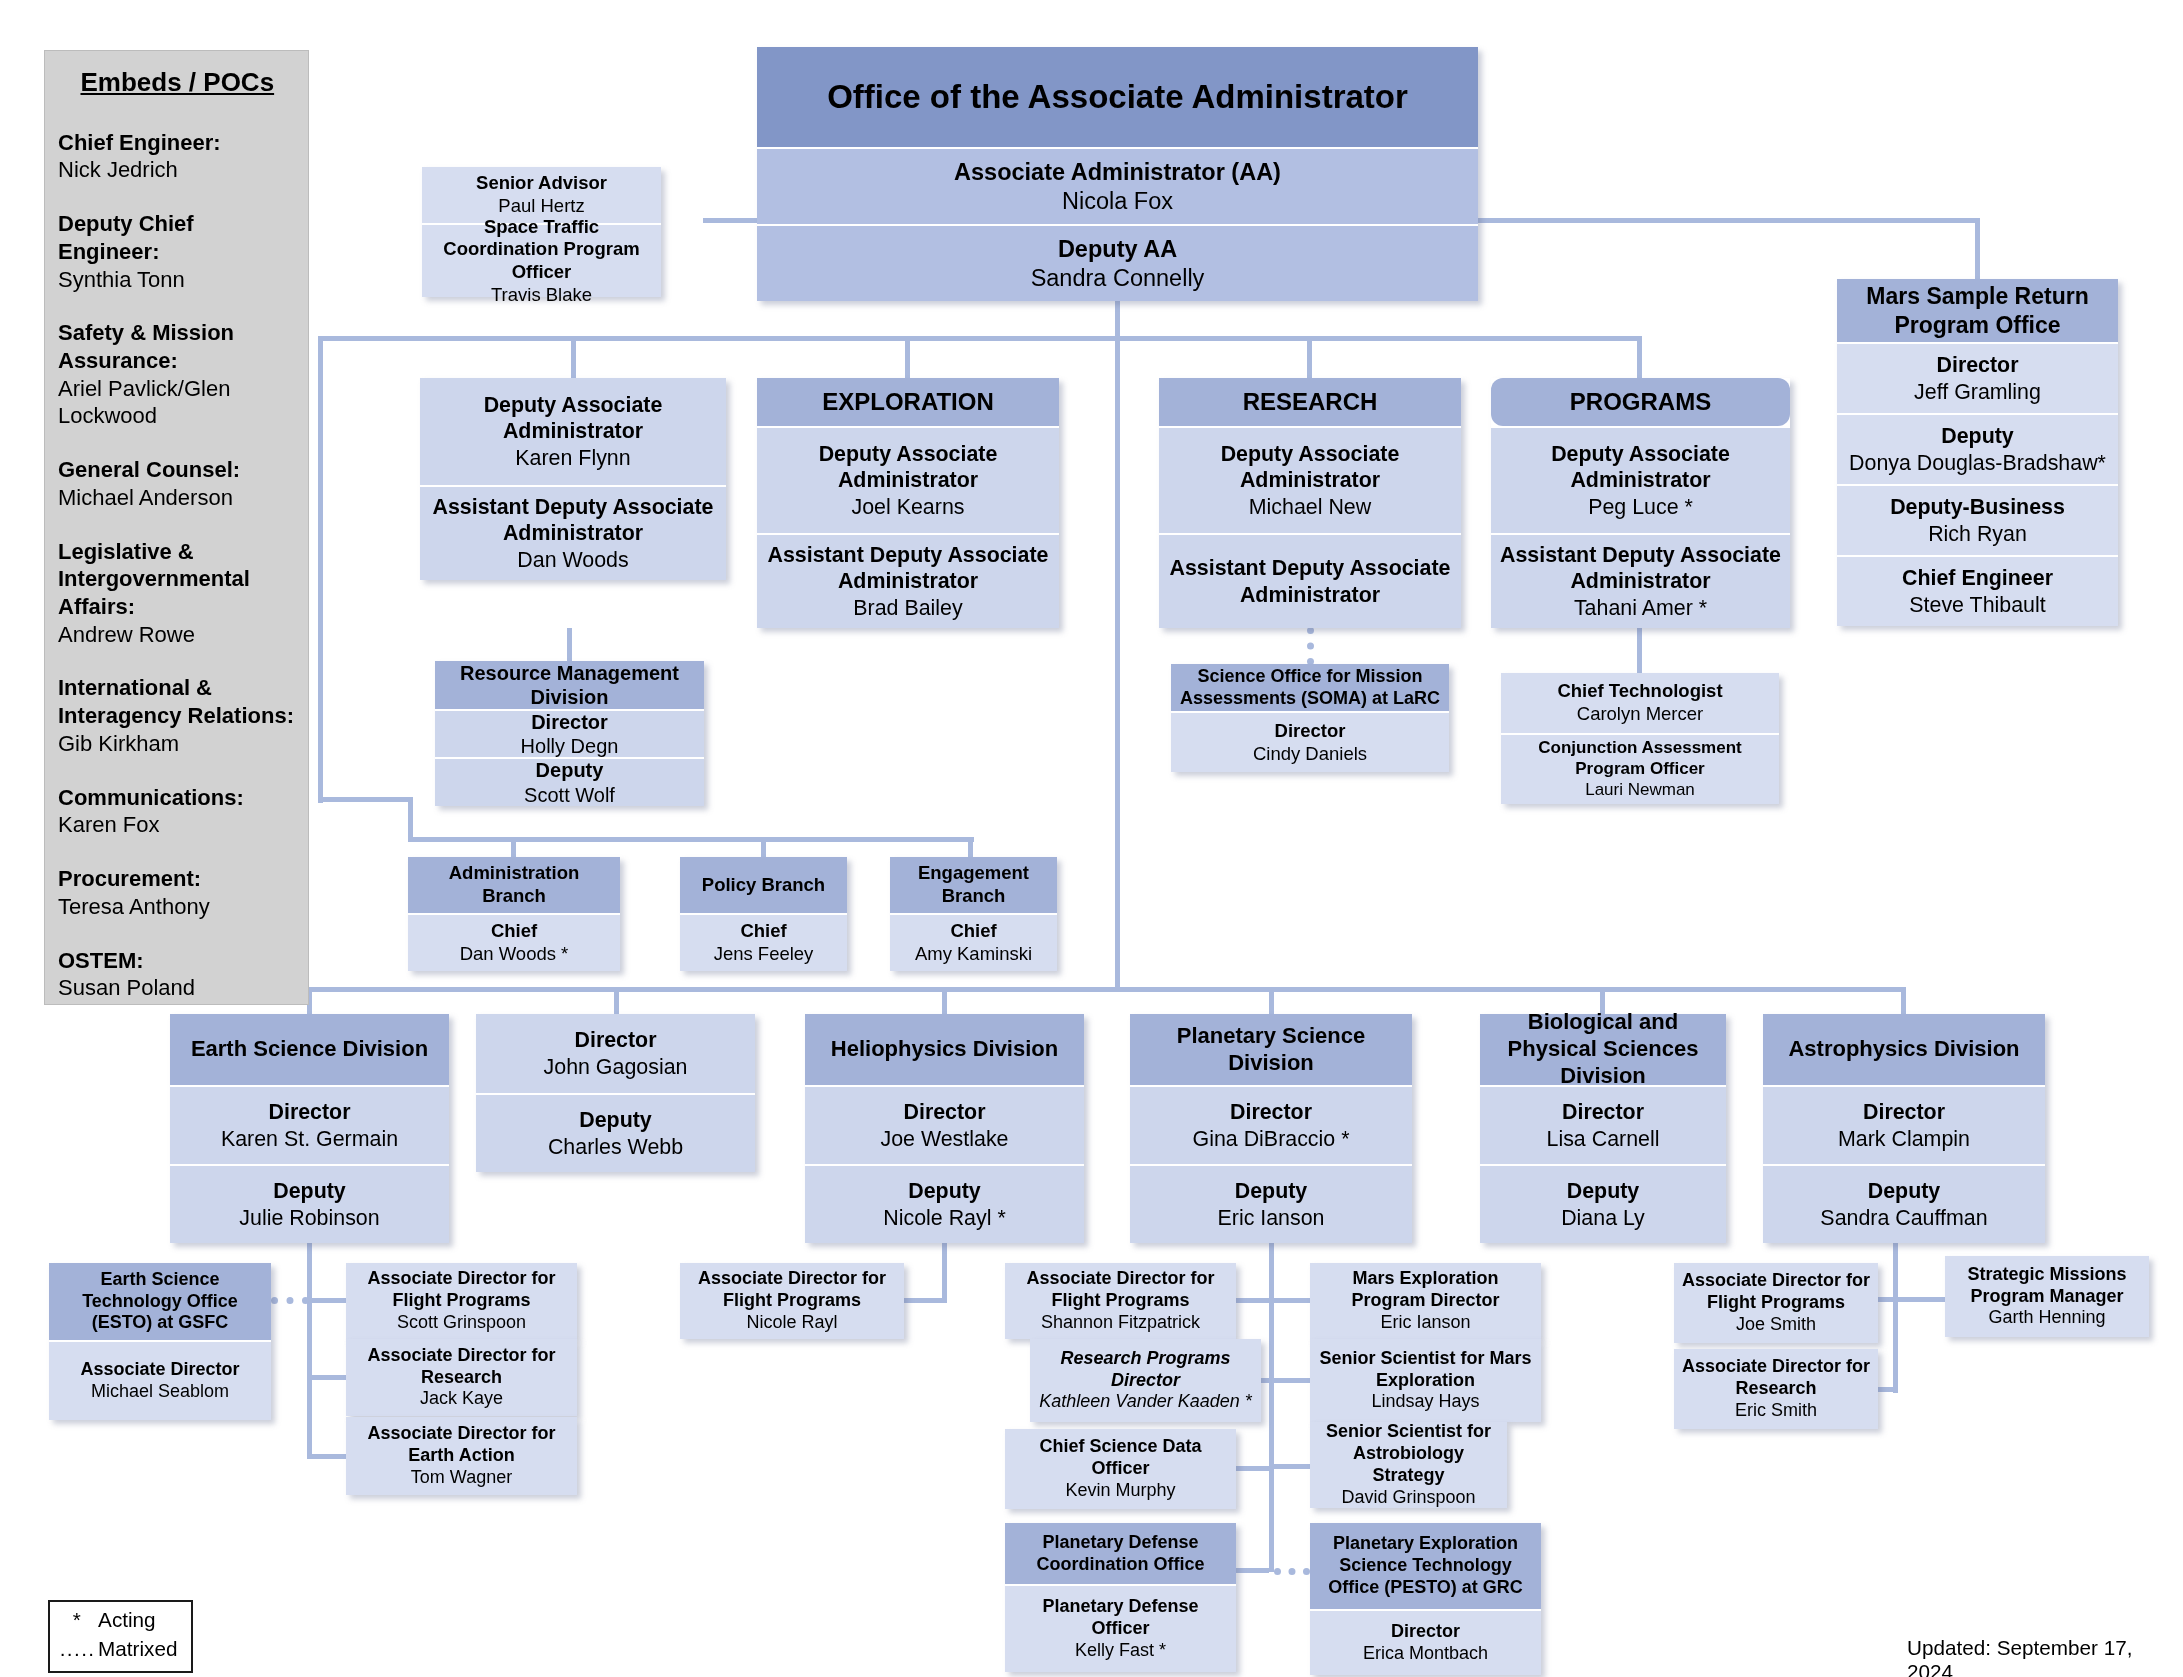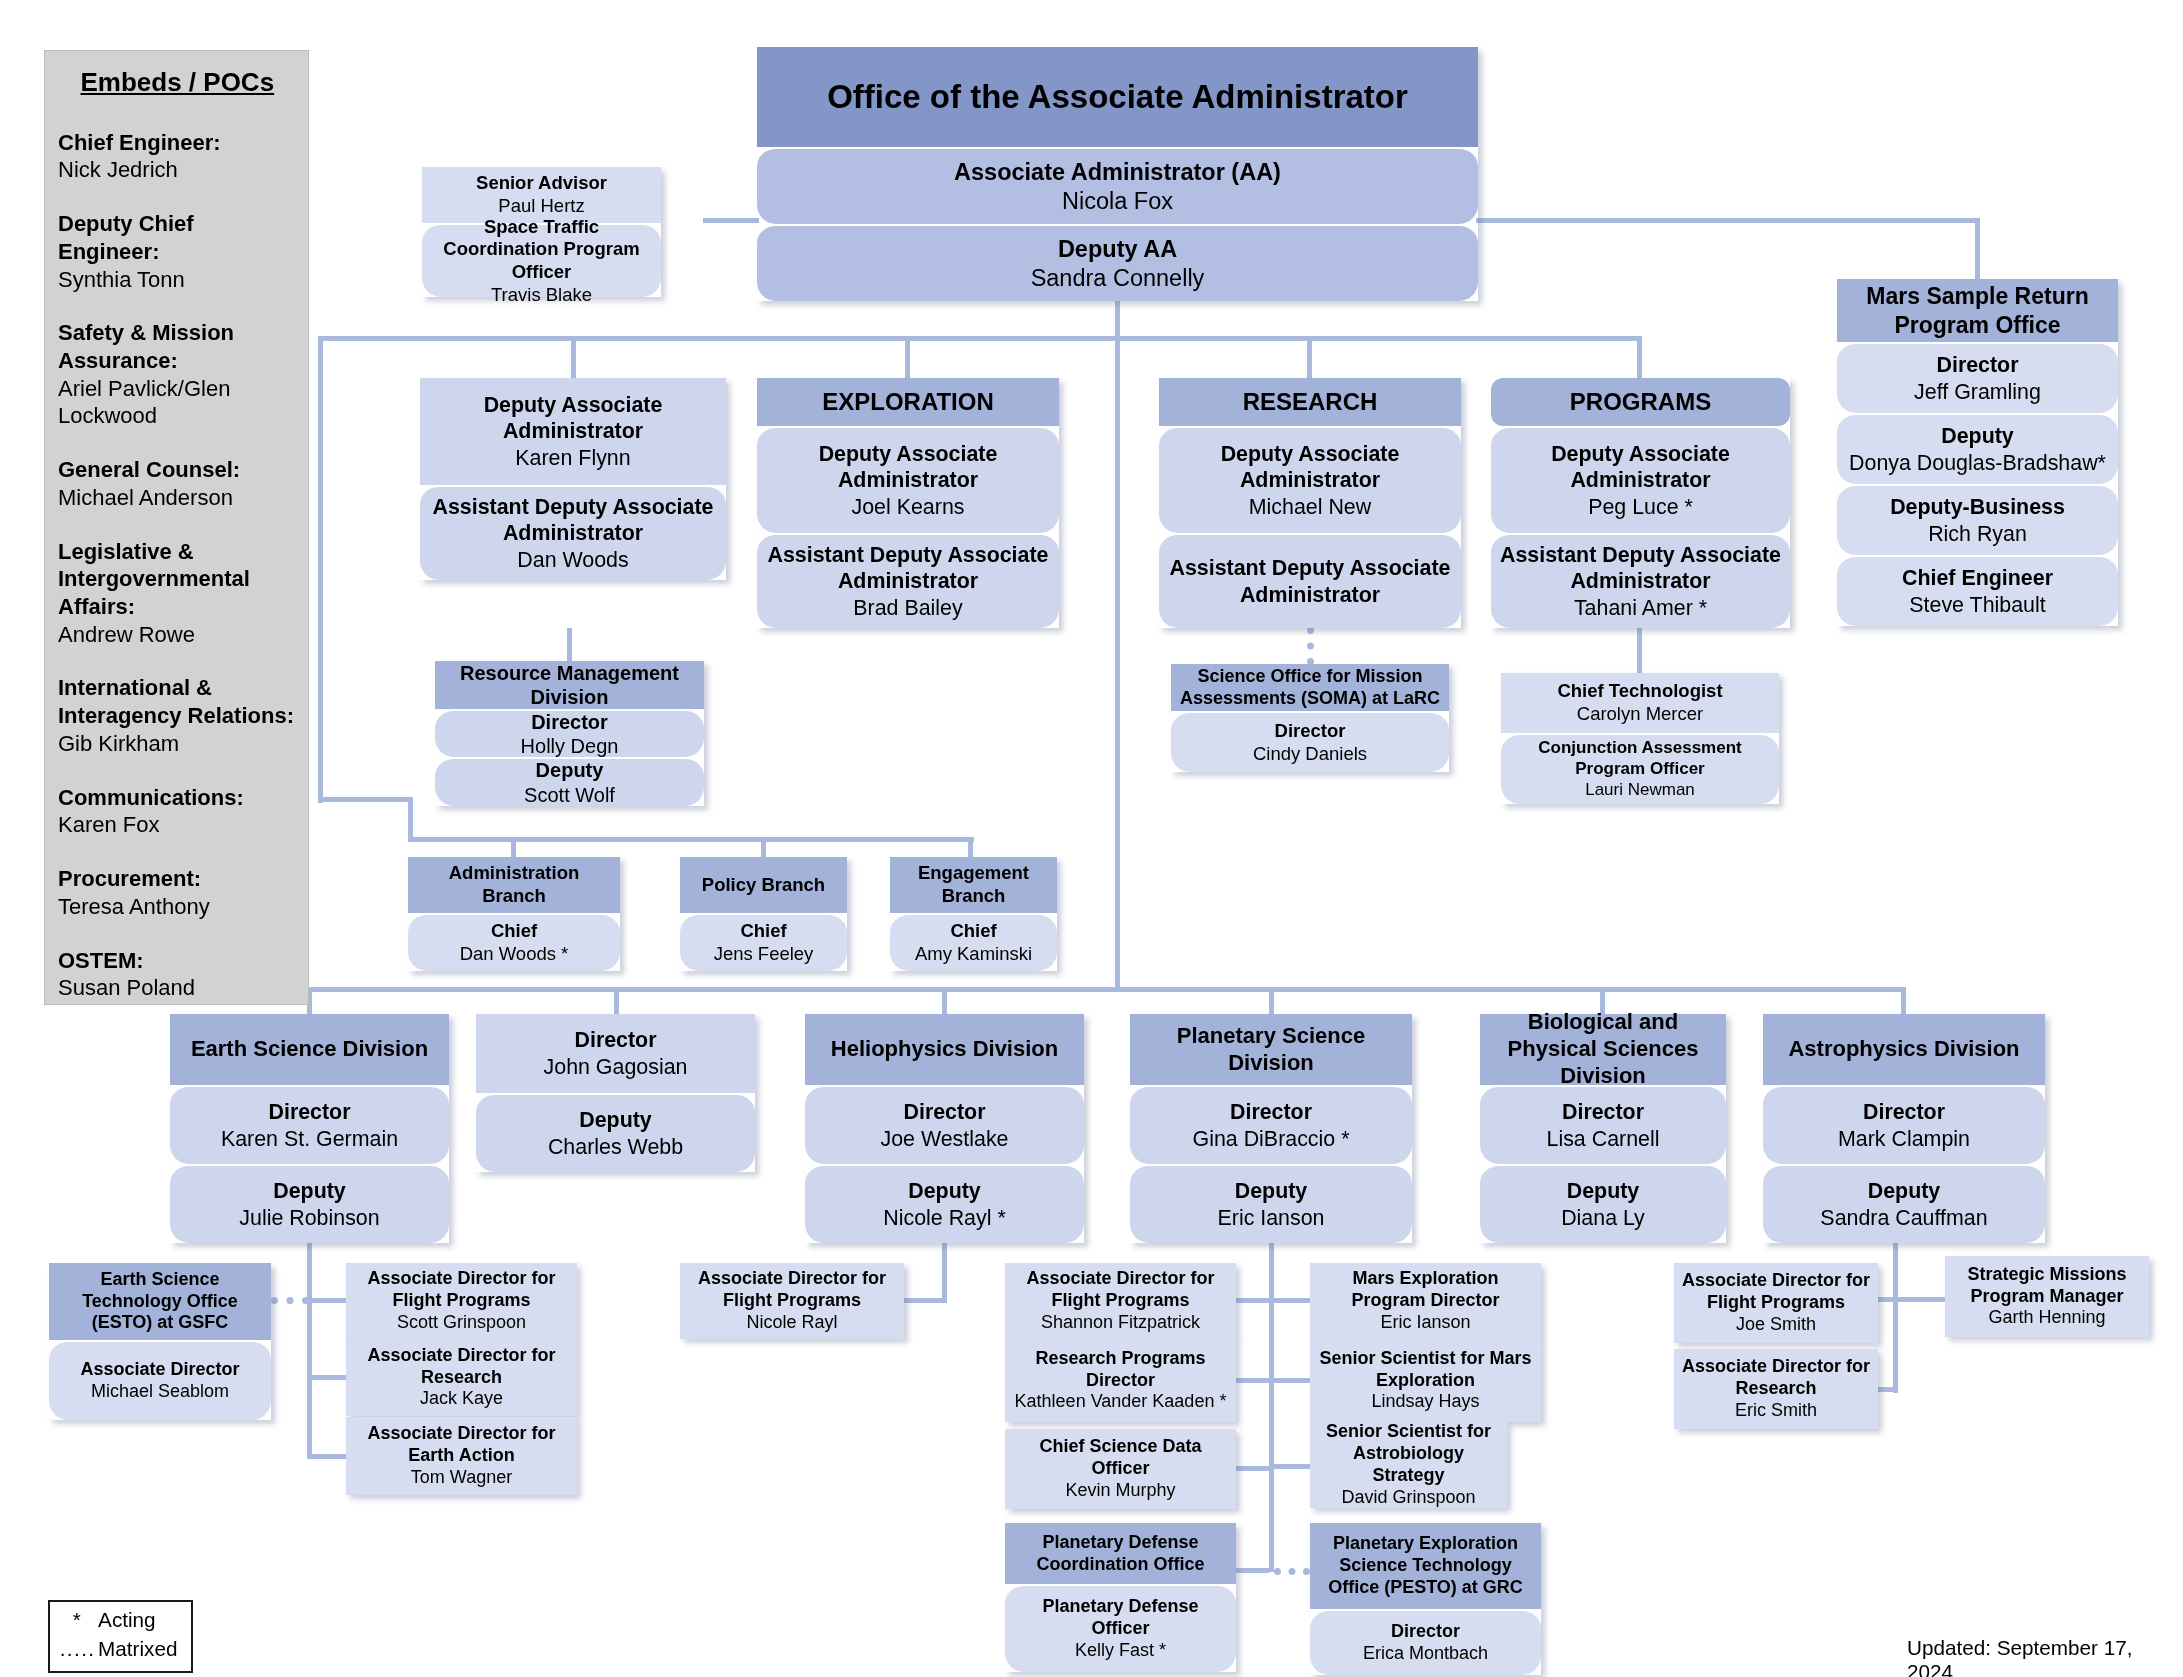--- a/index.html
+++ b/index.html
@@ -13,21 +13,21 @@
   html,body{margin:0;padding:0;background:#ffffff;}
   body{width:2183px;height:1677px;overflow:hidden;
        font-family:"Liberation Sans", sans-serif;color:#000;}
   #canvas{position:relative;width:2183px;height:1677px;background:#ffffff;}
 
   
   .box{position:absolute;z-index:2;display:flex;flex-direction:column;
        box-shadow:3.6px 4.3px 5.7px rgba(105,115,145,.35);}
   .sec{display:flex;flex-direction:column;align-items:center;justify-content:center;
        text-align:center;box-sizing:border-box;padding:2.9px 7.1px;flex:0 0 auto;}
-  .sec + .sec{border-top:2.9px solid #ffffff;border-radius:19px;}
+  .sec + .sec{border-top:2.9px solid #ffffff;}
   .sec.header{background:var(--header);}
   .sec.header.dark{background:var(--headerDark);}
   .sec.role{background:var(--body);}
   .sec.role.light{background:var(--bodyLight);}
   .sec.role.mid{background:var(--bodyMid);}
   .line{line-height:1.22;}
   .line.b{font-weight:bold;}
 
   
   .conn{position:absolute;z-index:1;background:var(--line);}
@@ -415,21 +415,21 @@
         <div class="line b">Associate Director for Flight Programs</div>
         <div class="line">Nicole Rayl</div>
       </div>
     </div>
     <div class="box" style="left: 1005px; top: 1263px; width: 231px; font-size: 18px;">
       <div class="sec role light" style="height: 76px;">
         <div class="line b">Associate Director for Flight Programs</div>
         <div class="line">Shannon Fitzpatrick</div>
       </div>
     </div>
-    <div class="box" style="left: 1005px; top: 1339px; width: 231px; font-size: 18px;">
+    <div class="box" style="left: 1030px; top: 1339px; width: 231px; font-size: 18px; font-style: italic;">
       <div class="sec role light" style="height: 83px;">
         <div class="line b">Research Programs Director</div>
         <div class="line">Kathleen Vander Kaaden *</div>
       </div>
     </div>
     <div class="box" style="left: 1005px; top: 1429px; width: 231px; font-size: 18px;">
       <div class="sec role light" style="height: 80px;">
         <div class="line b">Chief Science Data Officer</div>
         <div class="line">Kevin Murphy</div>
       </div>

